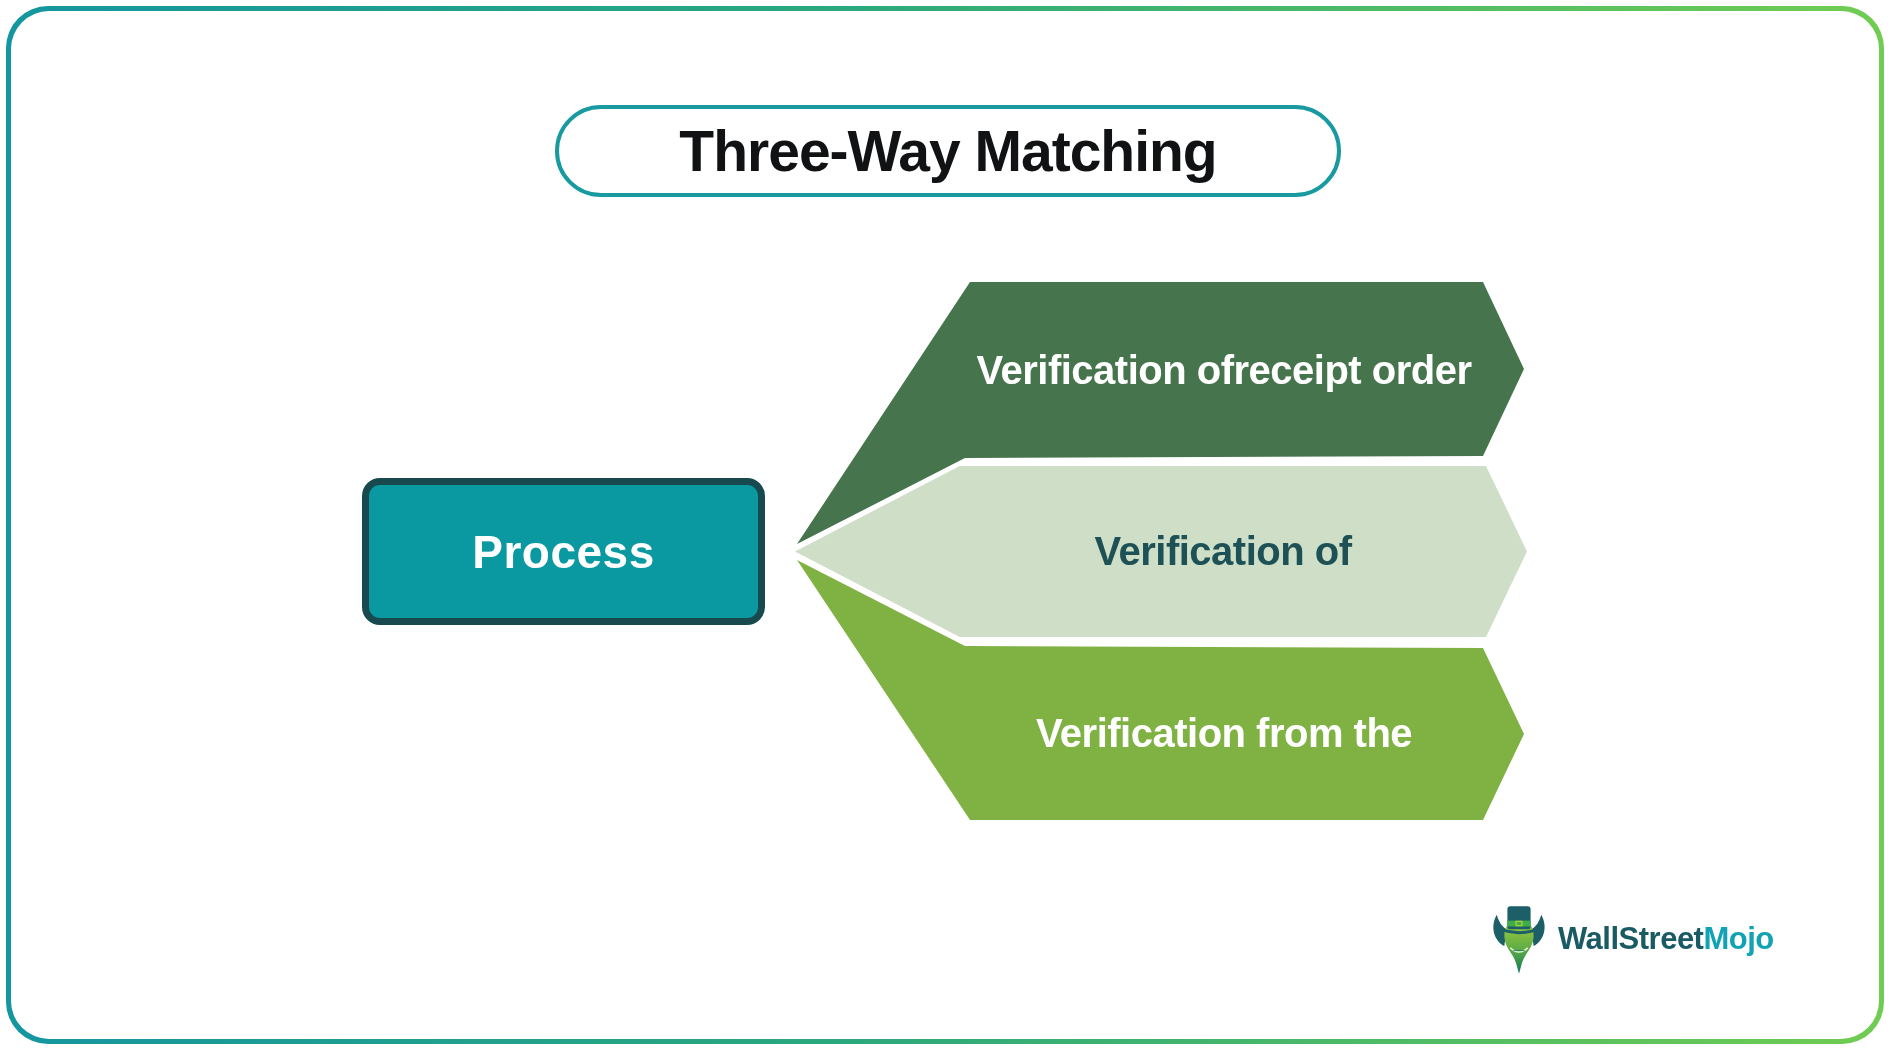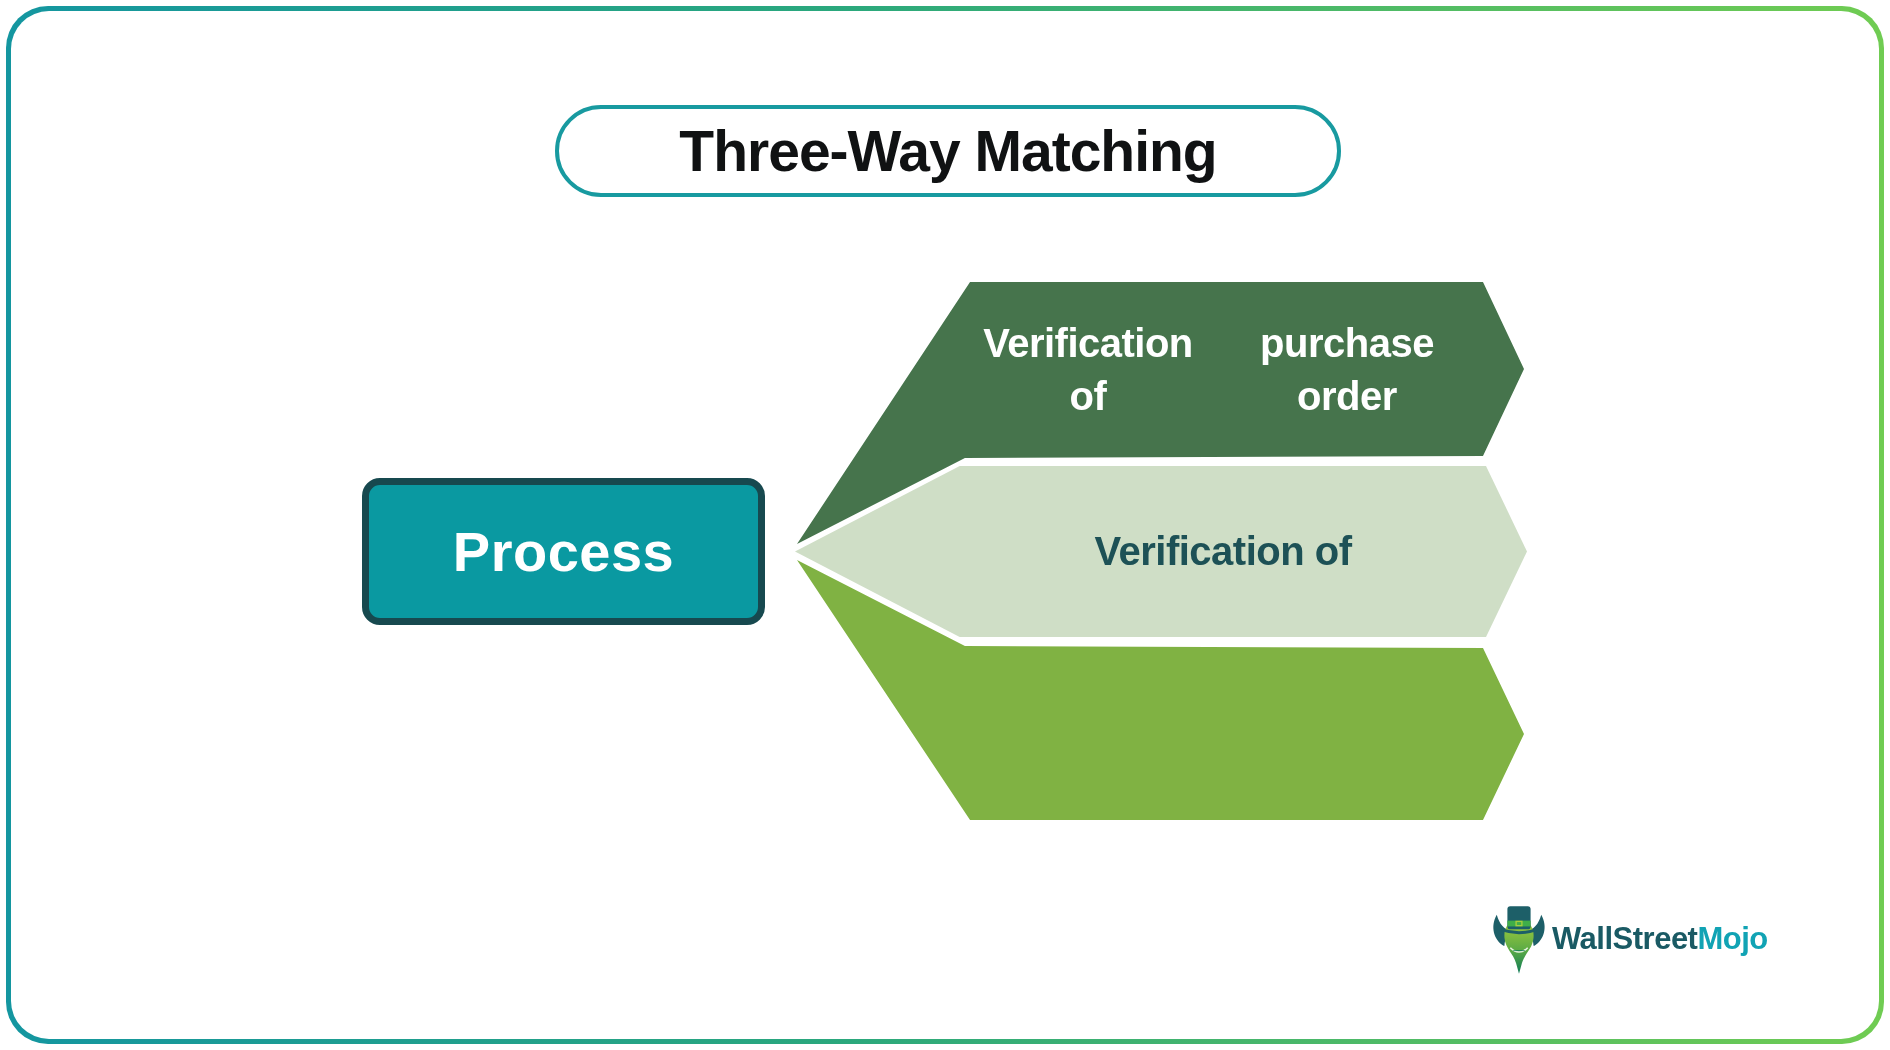--- a/index.html
+++ b/index.html
@@ -54,21 +54,21 @@
     height: 147px;
     background: #0a99a1;
     border: 7px solid #17494f;
     border-radius: 18px;
     display: flex;
     align-items: center;
     justify-content: center;
   }
   .process-label {
     color: #ffffff;
-    font-size: 56px;
+    font-size: 46px;
     font-weight: 700;
     letter-spacing: 0.5px;
   }
   
   .banner { position: absolute; }
   .banner-text {
     position: absolute;
     display: flex;
     flex-direction: row;
     align-items: center;
@@ -97,21 +97,21 @@
     clip-path: polygon(0% 0%, 23.1% 33.1%, 94.36% 33.8%, 100% 66.9%, 94.36% 100%, 23.8% 100%);
   }
   .banner-ad .banner-text { left: 168px; top: 86px; width: 518px; height: 174px; color: #ffffff; }
   
   .logo {
     position: absolute;
     left: 1490px;
     top: 903px;
     display: flex;
     align-items: center;
-    gap: 4px;
+    gap: 10px;
   }
   .logo-text {
     font-size: 31px;
     font-weight: 800;
     letter-spacing: -0.5px;
     white-space: nowrap;
   }
   .logo-text .part1 { color: #1a5a64; }
   .logo-text .part2 { color: #11a3b4; }
 </style>
@@ -127,32 +127,33 @@
     <div class="title-text">Three-Way Matching</div>
   </div>
 
   <div class="process-box">
     <div class="process-label">Process</div>
   </div>
 
   <div class="banner banner-po">
     <div class="banner-text">
       <span>Verification of</span>
-      <span>purchase order</span>
+      <span>receipt order</span>
     </div>
   </div>
 
   <div class="banner banner-or">
     <div class="banner-text">
       <span>Verification of</span>
     </div>
   </div>
 
   <div class="banner banner-ad">
     <div class="banner-text">
+      <span>Verification from the</span>
     </div>
   </div>
 
   <div class="logo">
     <svg width="58" height="72" viewBox="0 0 60 74" aria-hidden="true">
       <defs>
         <linearGradient id="faceGrad" x1="0" y1="0" x2="0" y2="1">
           <stop offset="0" stop-color="#a4cd3c"></stop>
           <stop offset="0.55" stop-color="#5cab45"></stop>
           <stop offset="1" stop-color="#0e7a57"></stop>

